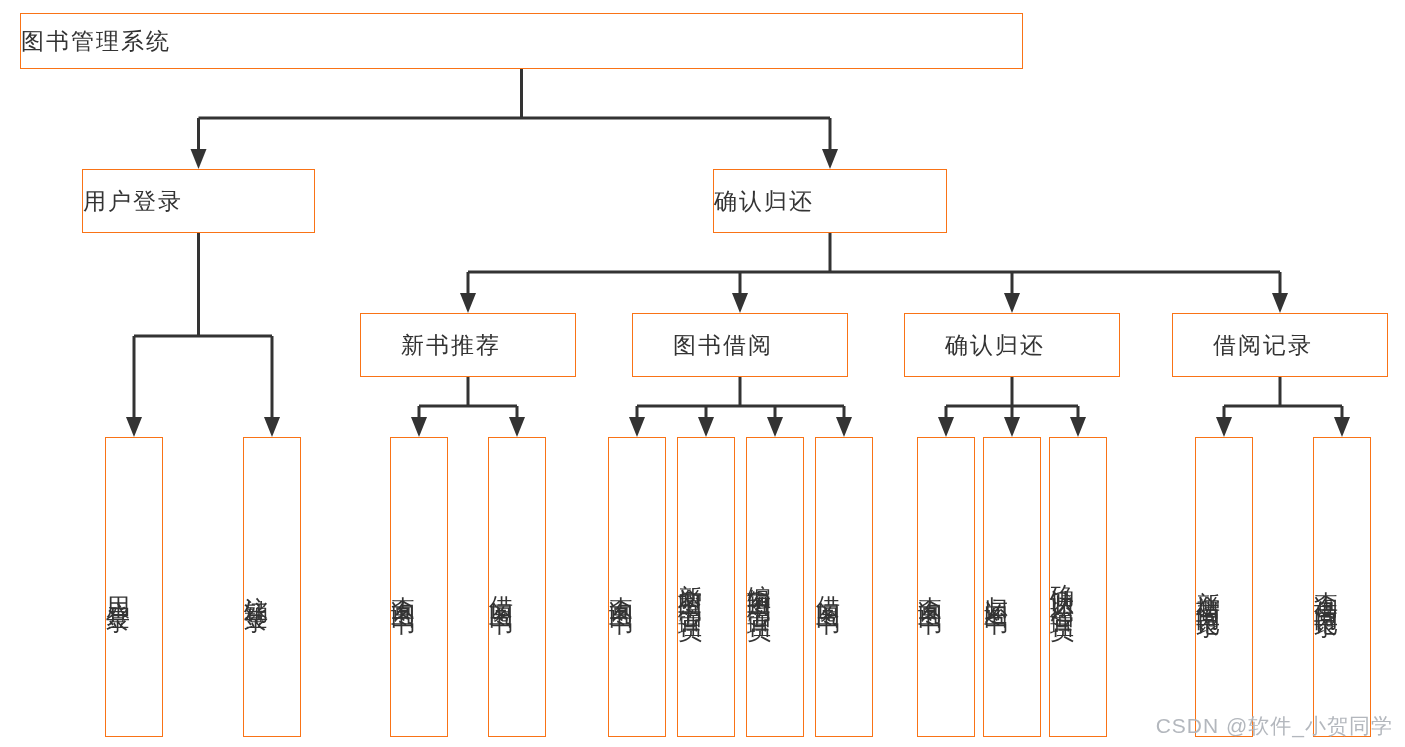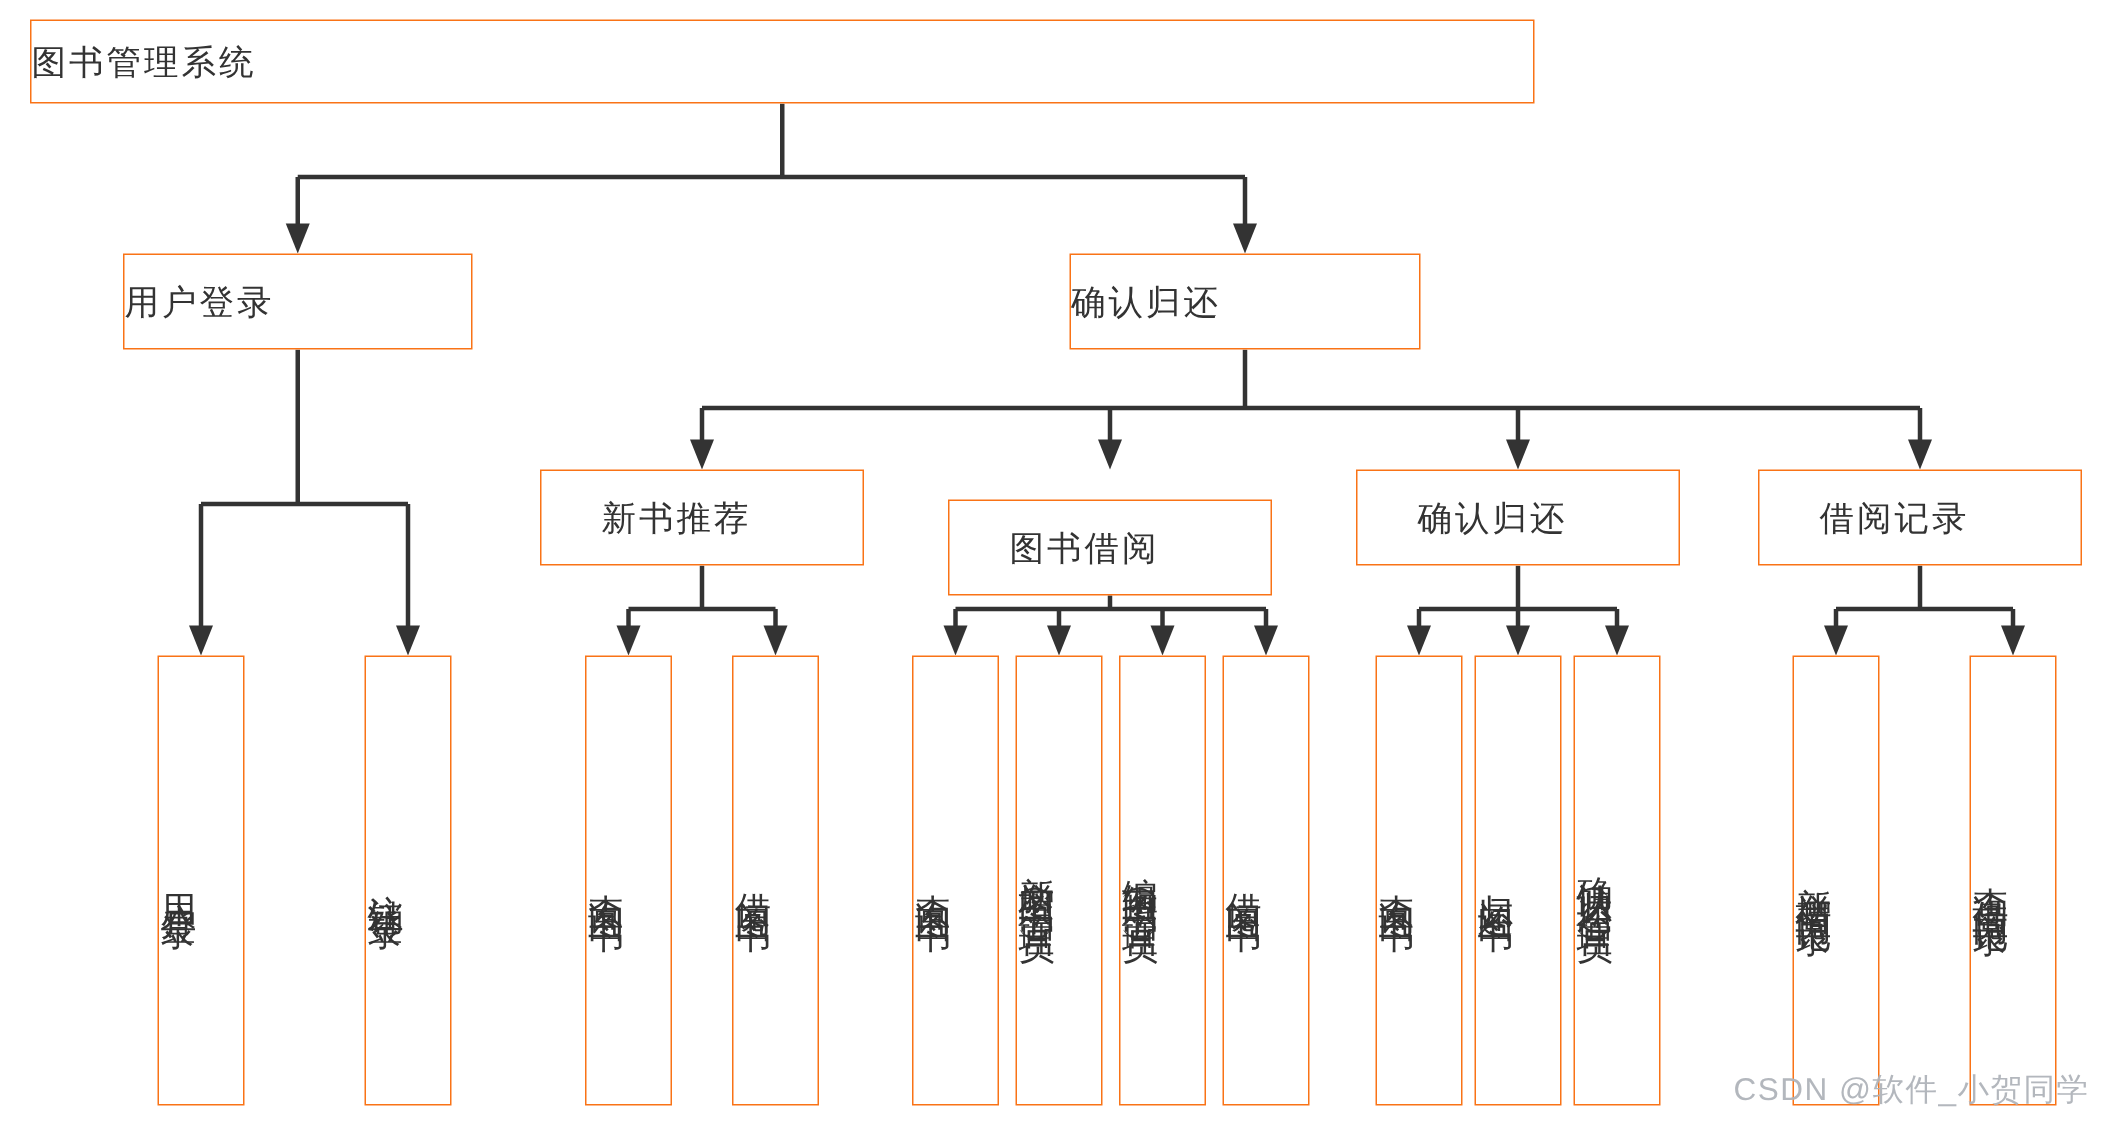--- a/index.html
+++ b/index.html
@@ -140,21 +140,21 @@
   <div class="node lvl2a">
     <span class="hlabel">用户登录</span>
   </div>
   <div class="node lvl2b">
     <span class="hlabel">确认归还</span>
   </div>
 
   <div class="node lvl3" style="left:360px;">
     <span class="hlabel">新书推荐</span>
   </div>
-  <div class="node lvl3" style="left:632px;margin-top:20px;">
+  <div class="node lvl3" style="left:632px;">
     <span class="hlabel">图书借阅</span>
   </div>
   <div class="node lvl3" style="left:904px;">
     <span class="hlabel">确认归还</span>
   </div>
   <div class="node lvl3" style="left:1172px;">
     <span class="hlabel">借阅记录</span>
   </div>
 
   <div class="node leaf" style="left:105px;">

